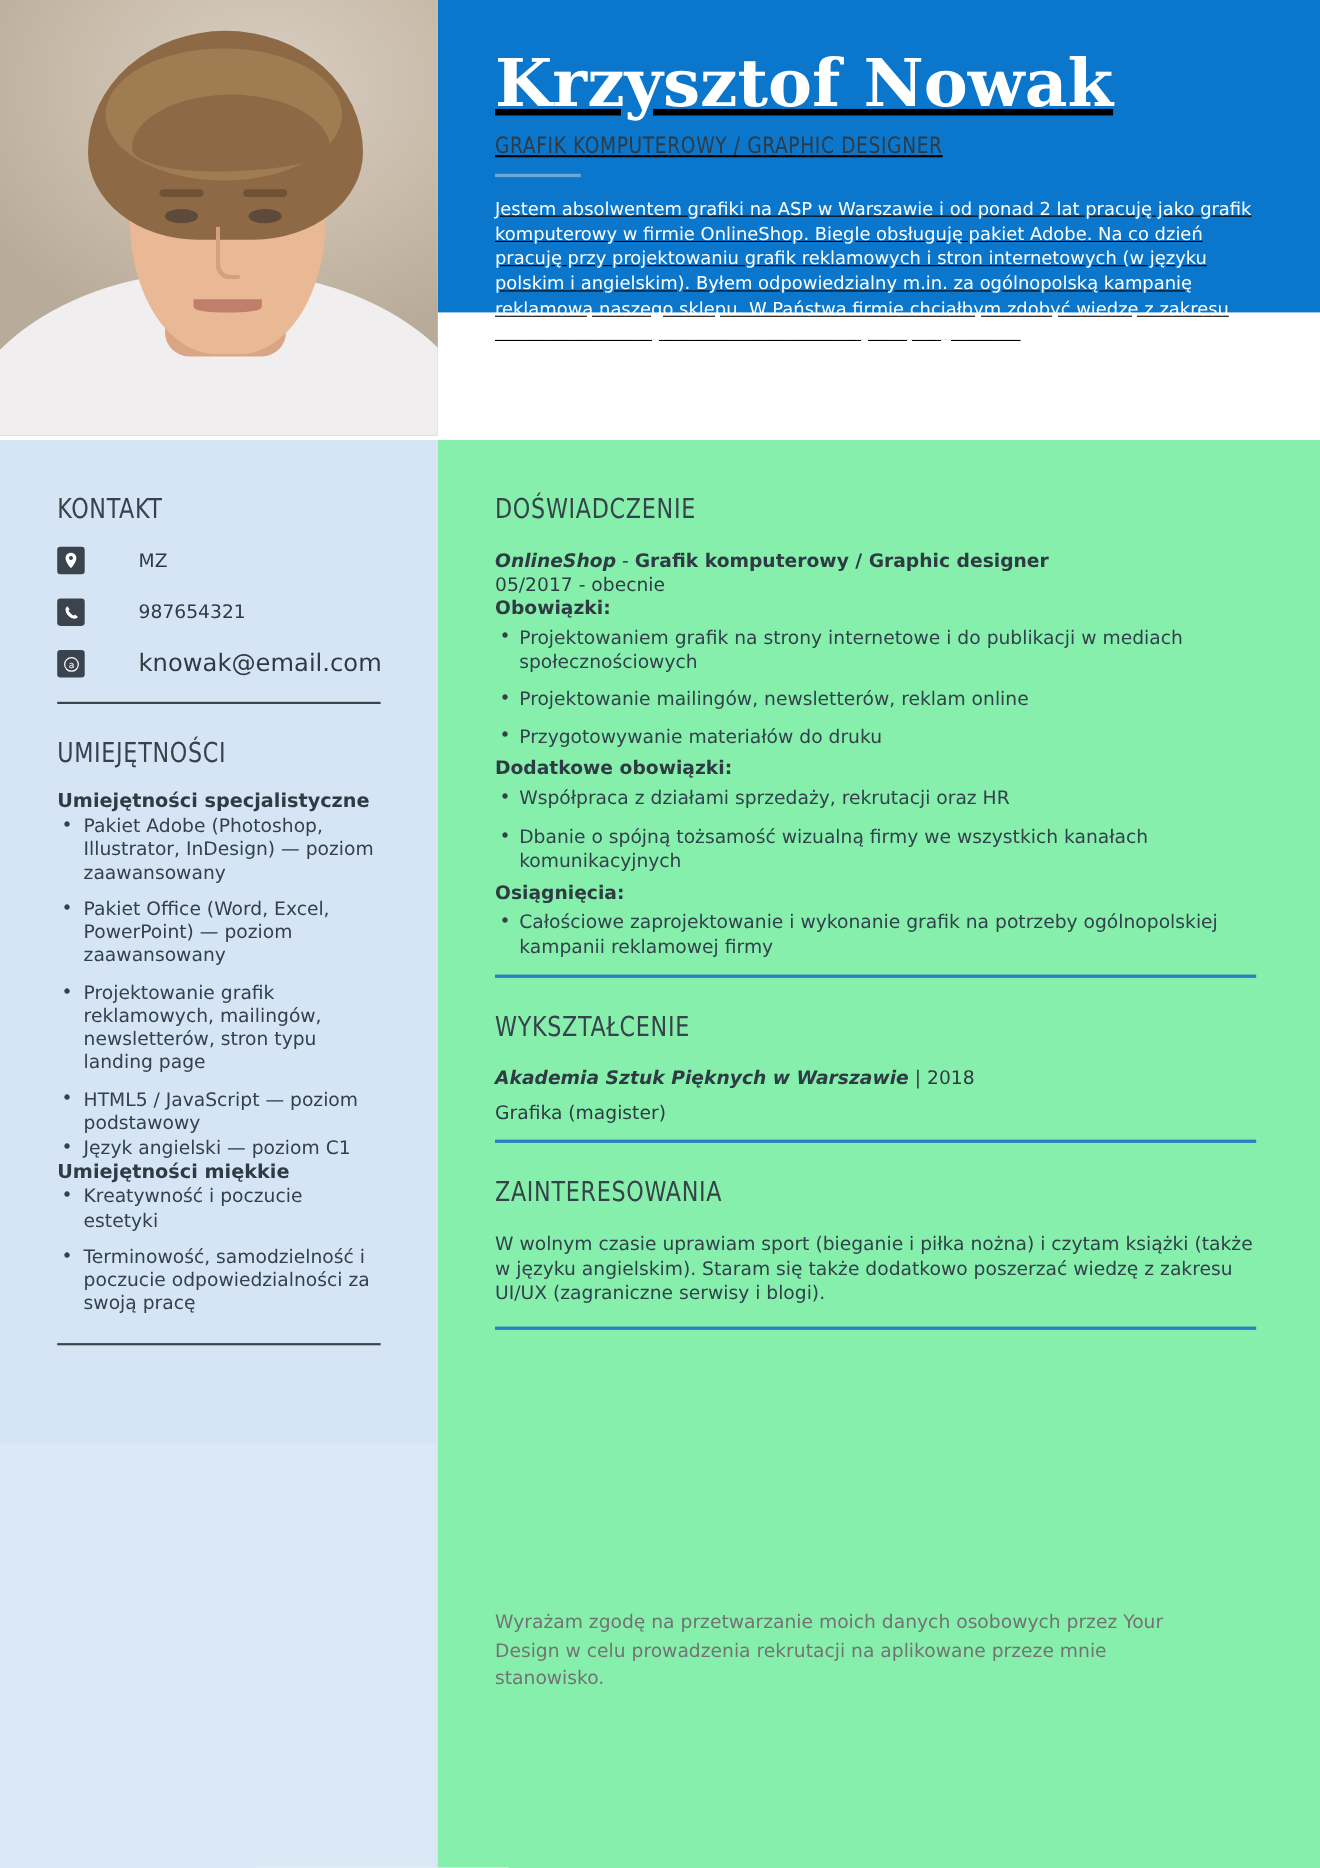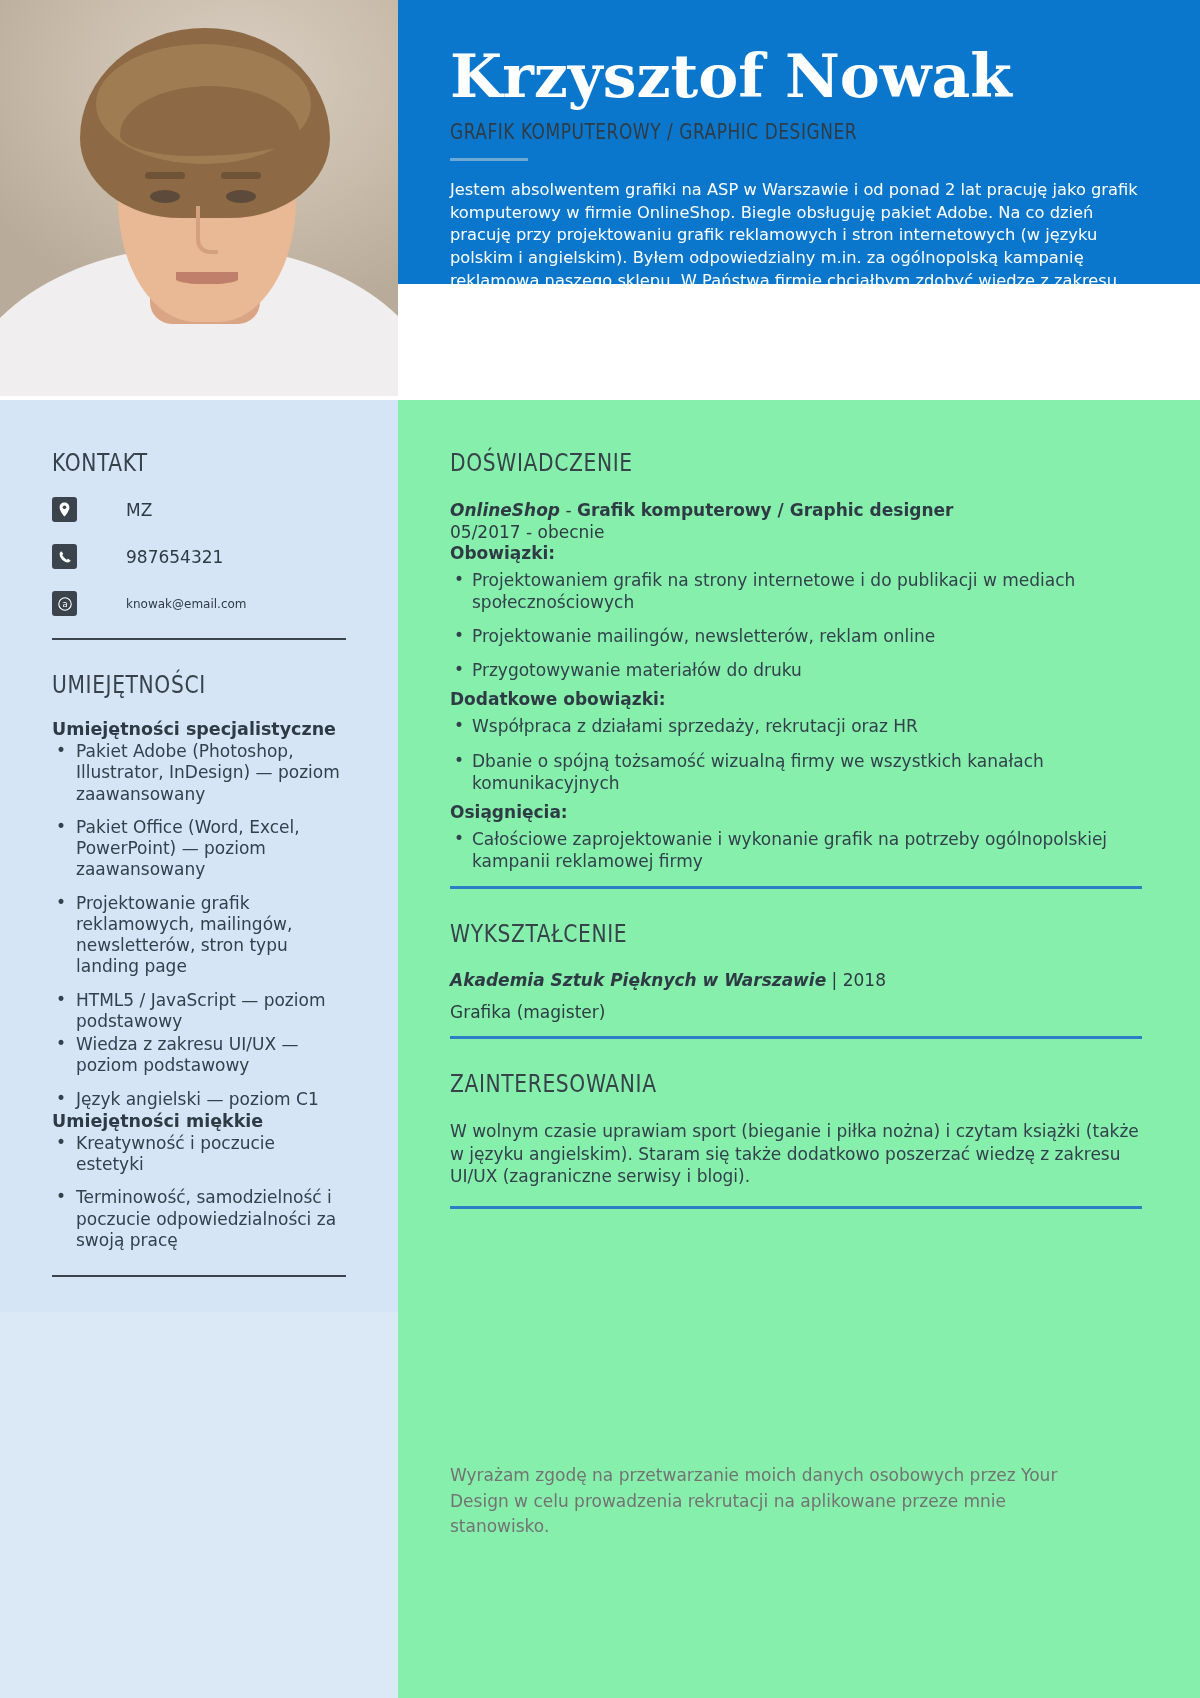--- a/index.html
+++ b/index.html
@@ -19,20 +19,21 @@
     overflow: hidden;
   }
 
   
   .header {
     position: absolute;
     left: 0; top: 0;
     width: 1200px;
     height: 284px;
     display: flex;
+    text-decoration: underline;
   }
   .photo {
     width: 398px;
     height: 396px;
     position: relative;
     overflow: hidden;
     background: #cfc3b4;
     flex: 0 0 398px;
   }
   
@@ -216,21 +217,21 @@
     align-items: center;
     justify-content: center;
     flex: 0 0 25px;
     margin-right: 22px;
   }
   .ci svg { display: block; }
   .contact-text {
     font-size: 17px;
     color: #2f3b44;
   }
-  .contact-text.small { font-size: 12px; }
+  .contact-text.small { font-size: 22px; }
 
   .divider-left {
     height: 2px;
     background: #3b444c;
     margin: 22px 0 30px 0;
   }
 
   .sub-head {
     font-size: 17.5px;
     font-weight: 700;
@@ -405,21 +406,20 @@
         <div class="divider-left"></div>
 
         <div class="sec-head">UMIEJĘTNOŚCI</div>
 
         <div class="sub-head">Umiejętności specjalistyczne</div>
         <ul class="blist">
           <li>Pakiet Adobe (Photoshop, Illustrator, InDesign) — poziom zaawansowany</li>
           <li>Pakiet Office (Word, Excel, PowerPoint) — poziom zaawansowany</li>
           <li>Projektowanie grafik reklamowych, mailingów, newsletterów, stron typu landing page</li>
           <li class="tight-item" style="margin-bottom:2px">HTML5 / JavaScript — poziom podstawowy</li>
-          <li style="margin-bottom:12px">Wiedza z zakresu UI/UX — poziom podstawowy</li>
           <li style="margin-bottom:1px">Język angielski — poziom C1</li>
         </ul>
 
         <div class="sub-head">Umiejętności miękkie</div>
         <ul class="blist">
           <li>Kreatywność i poczucie estetyki</li>
           <li style="margin-bottom:0">Terminowość, samodzielność i poczucie odpowiedzialności za swoją pracę</li>
         </ul>
 
         <div class="skills-bottom-rule"></div>

